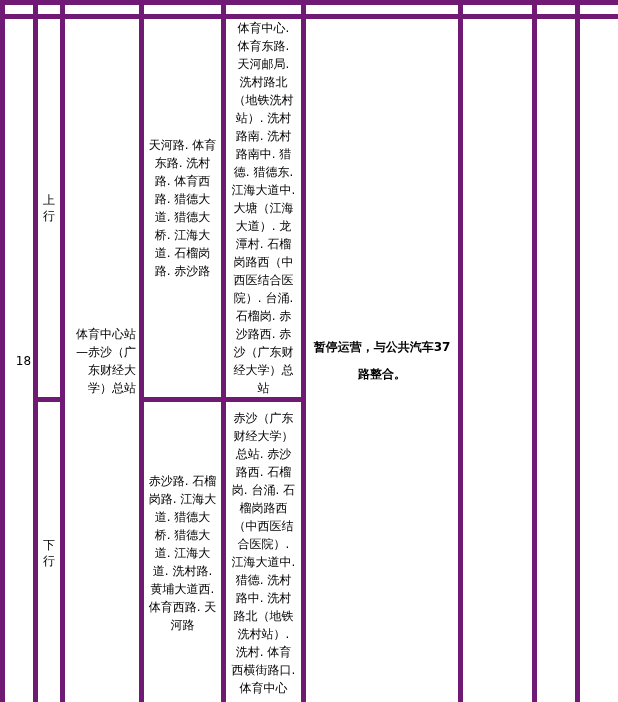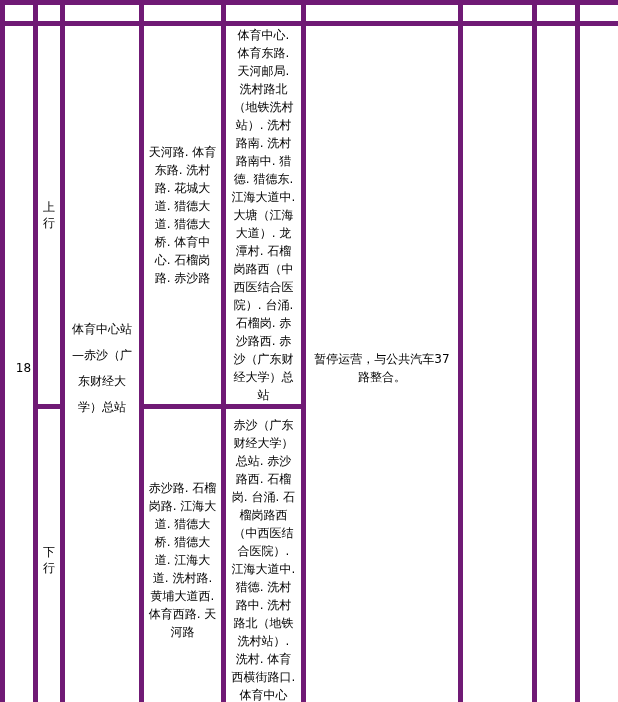--- a/index.html
+++ b/index.html
@@ -48,35 +48,37 @@
     word-break: break-all;
     white-space: normal;
   }
   .no-cell .cell-text,
   .note-cell .cell-text {
     font-size: 12px;
     padding-left: 9px;
   }
   .dir-cell .cell-text {
     width: 1em;
-    margin: 16px auto;
+    margin: 9px auto;
     line-height: 16px;
     letter-spacing: 0;
   }
   .route-cell .cell-text {
     padding: 0 3px;
-    line-height: 26px;
+    line-height: 18px;
+    text-align: right;
   }
   .seg-cell .cell-text {
     padding: 0 4px;
     line-height: 18px;
   }
   .note-cell .cell-text {
     padding: 0 6px;
-    line-height: 18px;
+    line-height: 27px;
+    font-weight: bold;
   }
   
   tr.row-top td      { height: 6px; }
   tr.row-up td       { height: 372px; }
   tr.row-down td     { height: 301px; }
   tr.row-bottom td   { height: 14px; }
 
   tr.row-up .seg-cell .cell-text,
   tr.row-down .seg-cell .cell-text { display: block; }
 </style>
@@ -131,21 +133,21 @@
         <td class="no-cell" rowspan="2">
             <span class="cell-text">18</span>
           </td>
         <td class="dir-cell">
             <span class="cell-text">上行</span>
           </td>
         <td class="route-cell" rowspan="2">
             <span class="cell-text">体育中心站—赤沙（广东财经大学）总站</span>
           </td>
         <td class="seg-cell">
-            <span class="cell-text">天河路. 体育东路. 洗村路. 花城大道. 猎德大道. 猎德大桥. 体育中心. 石榴岗路. 赤沙路</span>
+            <span class="cell-text">天河路. 体育东路. 洗村路. 体育西路. 猎德大道. 猎德大桥. 江海大道. 石榴岗路. 赤沙路</span>
           </td>
         <td class="seg-cell">
             <span class="cell-text">体育中心. 体育东路. 天河邮局. 洗村路北（地铁洗村站）. 洗村路南. 洗村路南中. 猎德. 猎德东. 江海大道中. 大塘（江海大道）. 龙潭村. 石榴岗路西（中西医结合医院）. 台涌. 石榴岗. 赤沙路西. 赤沙（广东财经大学）总站</span>
           </td>
         <td class="note-cell" rowspan="2">
             <span class="cell-text">暂停运营，与公共汽车37路整合。</span>
           </td>
         <td rowspan="2"></td>
         <td rowspan="2"></td>
         <td rowspan="2"></td>

